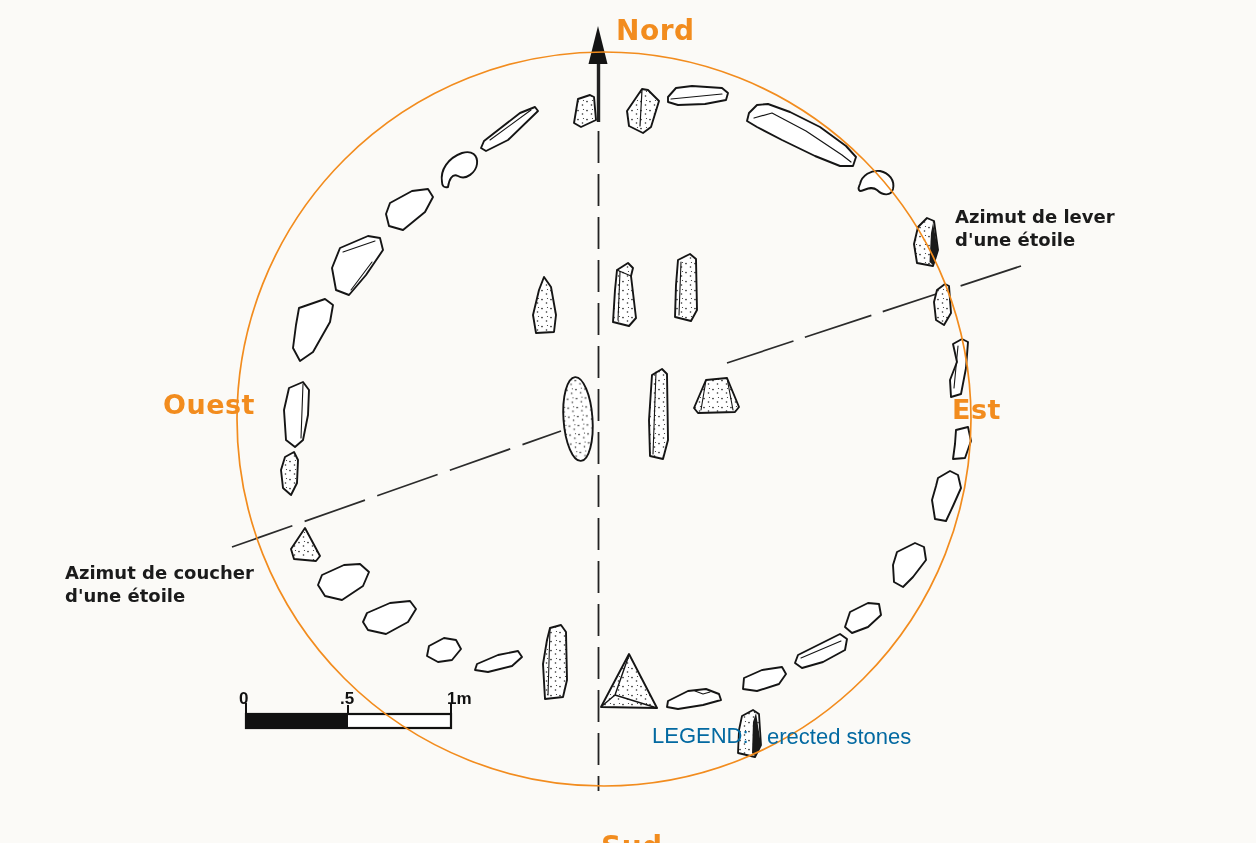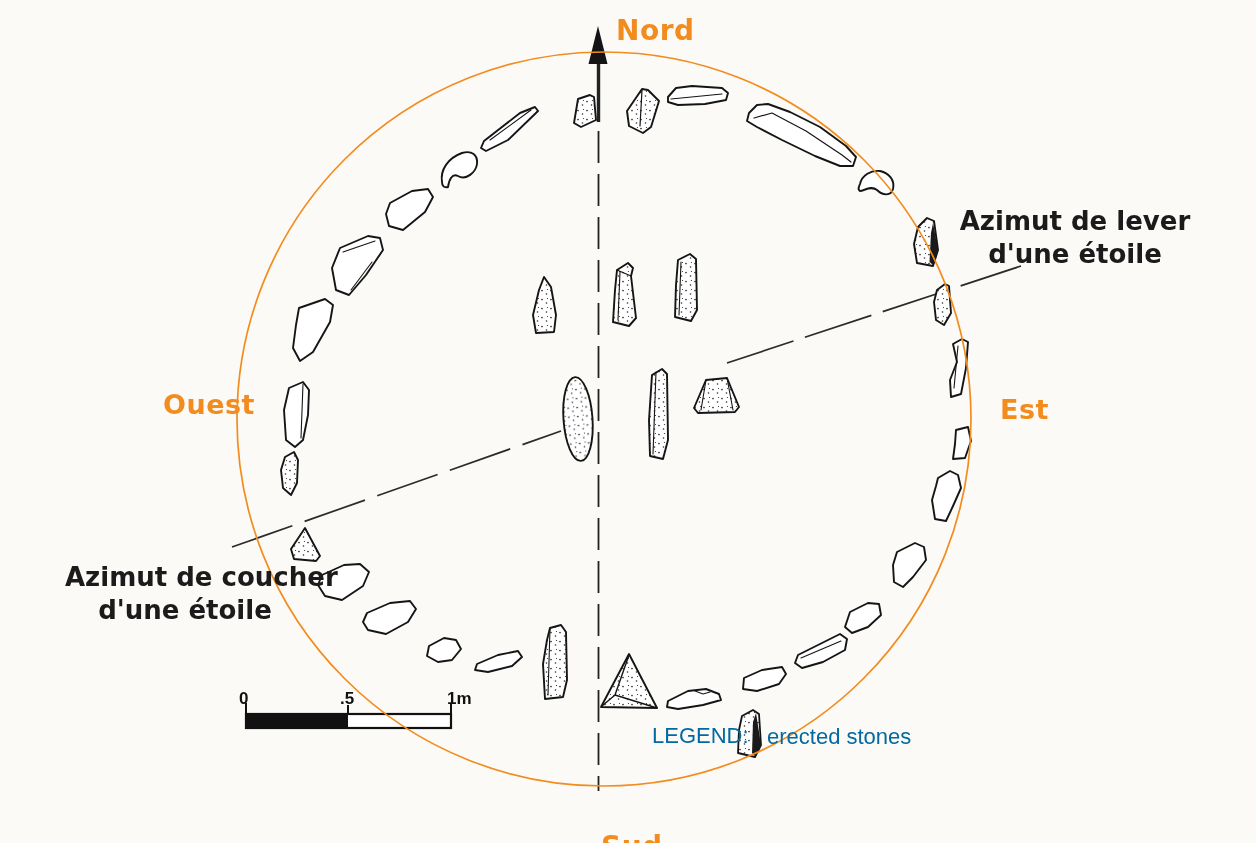--- a/index.html
+++ b/index.html
@@ -15,23 +15,23 @@
   .cardinal{
     color:#F28C1E;
     font-weight:bold;
     font-size:28px;
     letter-spacing:0.5px;
   }
   .azimut{
     position:absolute;
     color:#1b1b1b;
     font-weight:bold;
-    font-size:26px;
+    font-size:18px;
     line-height:1.28;
-    text-align:center;
+    text-align:left;
     white-space:nowrap;
   }
   .legend-txt{
     color:#0369a1;
     font-family:"Liberation Sans",sans-serif;
     font-size:22px;
     font-weight:400;
   }
   .scale-num{
     color:#111;
@@ -141,21 +141,21 @@
     <g stroke="#151515" stroke-width="1.8" stroke-linejoin="round">
       <path d="M742,716 L753,710 L759,714 L761,745 L755,757 L738,753 L739,730 Z" fill="url(#stip)"></path>
       <path d="M756,713 L761,745 L755,756 L752,753 L753,722 Z" fill="#1a1a1a" stroke="none"></path>
     </g>
 
     <circle cx="604" cy="419" r="367" fill="none" stroke="#F28C1E" stroke-width="1.7"></circle>
   </svg>
 
   <div class="lbl cardinal" style="left:616px;top:14px;">Nord</div>
   <div class="lbl cardinal" style="left:601px;top:830px;">Sud</div>
-  <div class="lbl cardinal" style="left:1000px;top:394px;font-size:27px;">Est</div>
+  <div class="lbl cardinal" style="left:952px;top:394px;font-size:27px;">Est</div>
   <div class="lbl cardinal" style="left:163px;top:389px;font-size:27px;">Ouest</div>
 
   <div class="azimut" style="left:955px;top:205px;width:240px;">
     <div>Azimut de lever</div>
     <div>d'une étoile</div>
   </div>
   <div class="azimut" style="left:65px;top:561px;width:240px;">
     <div>Azimut de coucher</div>
     <div>d'une étoile</div>
   </div>

